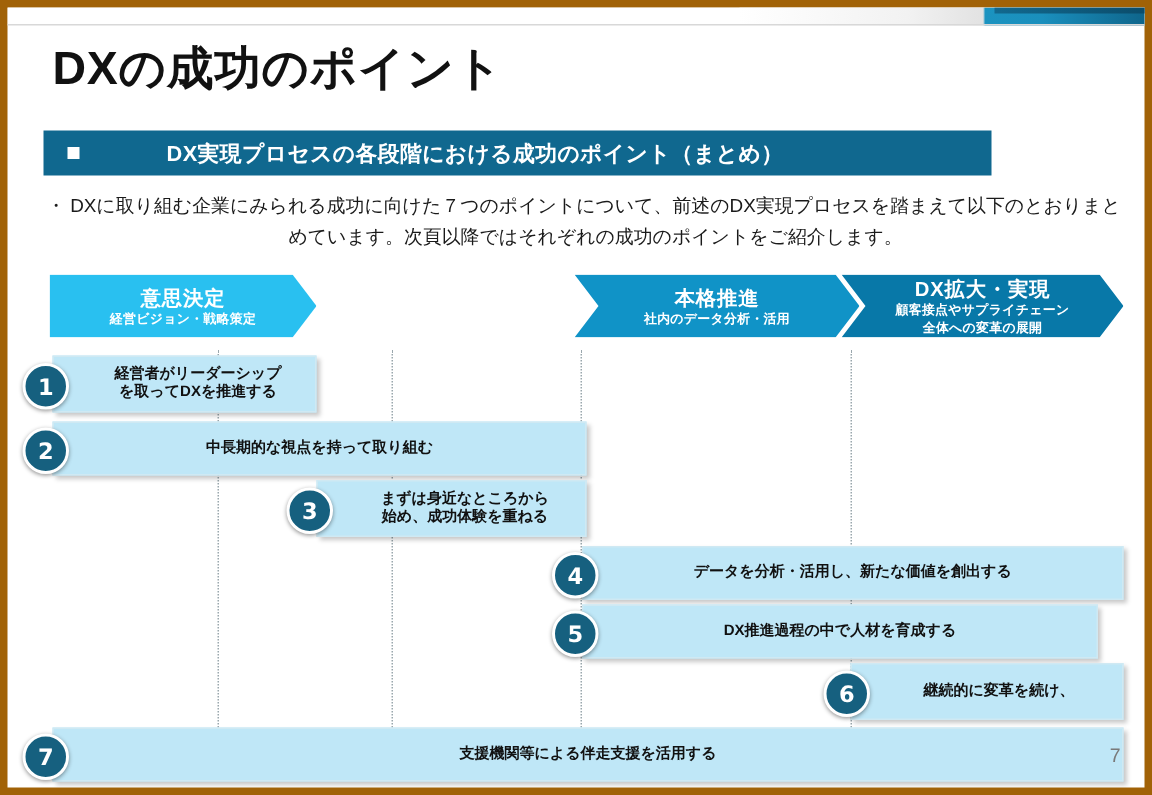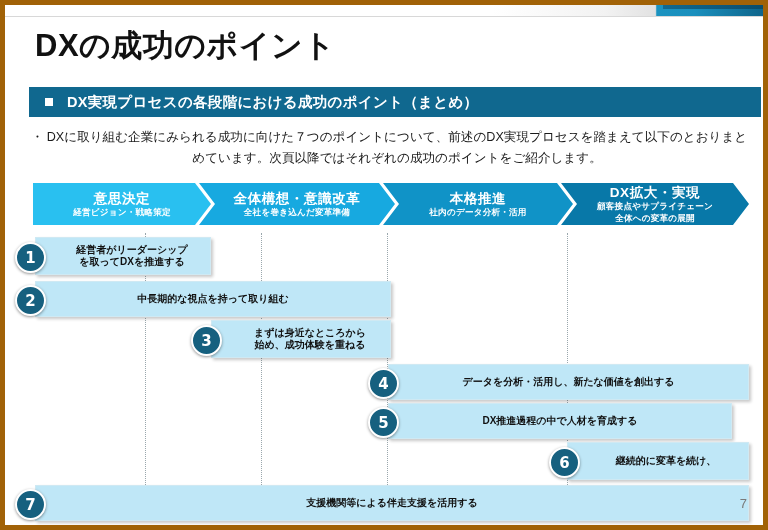--- a/index.html
+++ b/index.html
@@ -40,23 +40,23 @@
   .title{
     position:absolute;left:30px;top:20px;
     font-size:31px;font-weight:bold;color:#111111;
     letter-spacing:0.5px;
     white-space:nowrap;
   }
 
   
   .section-band{
     position:absolute;left:24px;top:82px;
-    width:732px;height:30px;
+    width:632px;height:30px;
     background:#10688f;
-    display:flex;align-items:center;
+    display:flex;align-items:center;gap:44px;
   }
   .band-bullet{
     width:8px;height:8px;background:#ffffff;
     margin-left:16px;margin-right:14px;flex:none;
   }
   .band-text{
     color:#ffffff;font-size:14.5px;font-weight:bold;
     letter-spacing:0.3px;white-space:nowrap;
   }
 
@@ -147,24 +147,20 @@
   <div class="guide" style="left:140px;top:228px;height:262px;"></div>
   <div class="guide" style="left:256px;top:228px;height:262px;"></div>
   <div class="guide" style="left:382px;top:228px;height:262px;"></div>
   <div class="guide" style="left:562px;top:228px;height:262px;"></div>
 
   <div class="chev c1" style="left:28px;top:178px;width:178px;background:#29C0F0;">
     <div class="ct">意思決定</div>
     <div class="cs">経営ビジョン・戦略策定</div>
   </div>
 
-  <div class="chev cm" style="left:194px;top:178px;width:196px;background:#17A9E0;">
-    <div class="ct">全体構想・意識改革</div>
-    <div class="cs">全社を巻き込んだ変革準備</div>
-  </div>
 
   <div class="chev cm" style="left:378px;top:178px;width:190px;background:#1093C7;">
     <div class="ct">本格推進</div>
     <div class="cs">社内のデータ分析・活用</div>
   </div>
 
   <div class="chev cm" style="left:556px;top:178px;width:188px;background:#0878A8;">
     <div class="ct">DX拡大・実現</div>
     <div class="cs">顧客接点やサプライチェーン</div>
     <div class="cs">全体への変革の展開</div>

